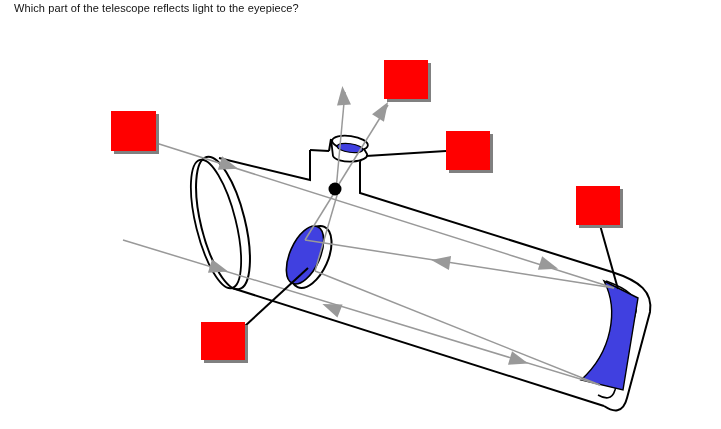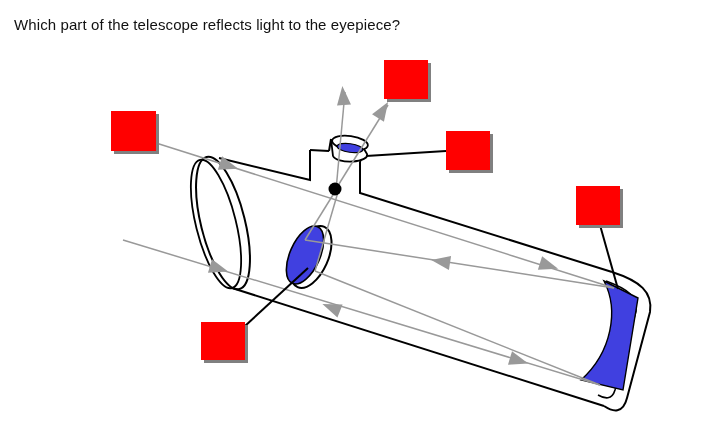--- a/index.html
+++ b/index.html
@@ -10,22 +10,22 @@
   body {
     width: 721px;
     height: 429px;
     position: relative;
     overflow: hidden;
     font-family: "Liberation Sans", sans-serif;
   }
   #question-text {
     position: absolute;
     left: 14px;
-    top: 16px;
-    font-size: 15px;
+    top: 2px;
+    font-size: 11px;
     color: #111111;
     white-space: nowrap;
     letter-spacing: 0.1px;
   }
   #diagram-stage {
     position: absolute;
     left: 0;
     top: 0;
     width: 721px;
     height: 429px;

